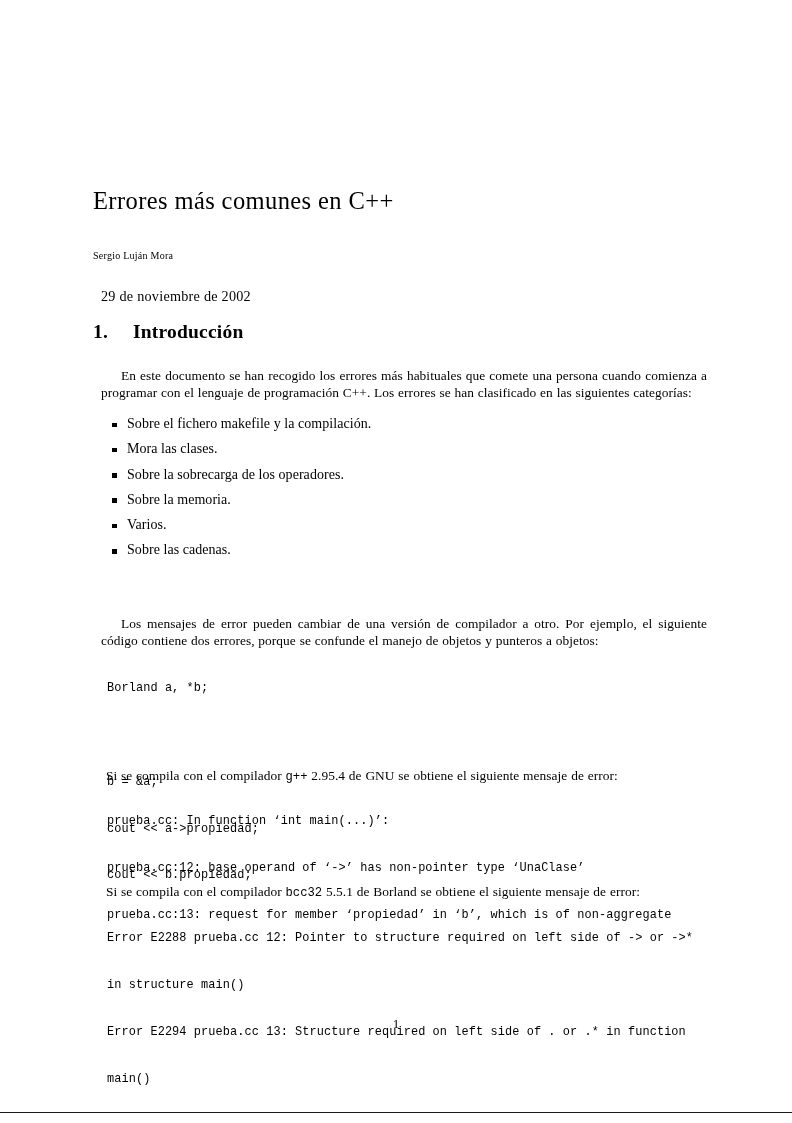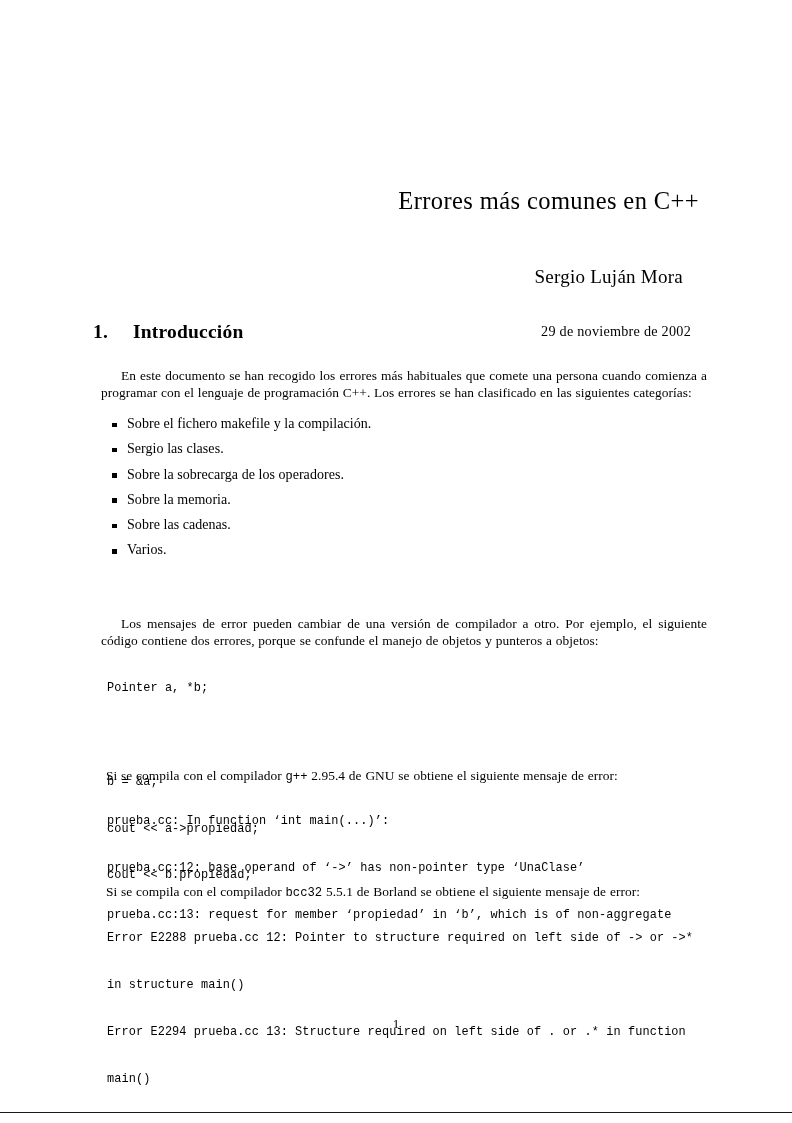--- a/index.html
+++ b/index.html
@@ -33,32 +33,32 @@
     height: 1px;
     background: #1a1a1a;
   }
 
   
   .titleblock {
     position: absolute;
     left: 93px;
     top: 186px;
     width: 606px;
-    text-align: right;
+    text-align: left;
   }
   .doc-title {
     font-size: 24.5px;
     line-height: 1.2;
     letter-spacing: 0.4px;
     font-weight: normal;
     margin: 0;
   }
   .doc-author {
-    font-size: 19px;
-    margin: 16px;
+    font-size: 10px;
+    margin: 0;
     padding-top: 35px;
     letter-spacing: 0.25px;
   }
   .doc-date {
     font-size: 14.2px;
     margin: 8px;
     padding-top: 19px;
     letter-spacing: 0.25px;
   }
 
@@ -169,44 +169,44 @@
 
   <p class="para para-p1 indent">En este documento se han recogido los errores más habituales que comete una persona cuando comienza a programar con el lenguaje de programación C++. Los errores se han clasificado en las siguientes categorías:</p>
 
   <ul class="bullet-list">
     <li class="bullet-item">
       <span class="bullet-mark"></span>
       <span>Sobre el fichero makefile y la compilación.</span>
     </li>
     <li class="bullet-item">
       <span class="bullet-mark"></span>
-      <span>Sergio las clases.</span>
+      <span>Mora las clases.</span>
     </li>
     <li class="bullet-item">
       <span class="bullet-mark"></span>
       <span>Sobre la sobrecarga de los operadores.</span>
     </li>
     <li class="bullet-item">
       <span class="bullet-mark"></span>
       <span>Sobre la memoria.</span>
     </li>
     <li class="bullet-item">
       <span class="bullet-mark"></span>
+      <span>Varios.</span>
+    </li>
+    <li class="bullet-item">
+      <span class="bullet-mark"></span>
       <span>Sobre las cadenas.</span>
     </li>
-    <li class="bullet-item">
-      <span class="bullet-mark"></span>
-      <span>Varios.</span>
-    </li>
   </ul>
 
   <p class="para para-p2 indent">Los mensajes de error pueden cambiar de una versión de compilador a otro. Por ejemplo, el siguiente código contiene dos errores, porque se confunde el manejo de objetos y punteros a objetos:</p>
 
   <div class="code code-sample">
-    <div class="code-line">Pointer a, *b;</div>
+    <div class="code-line">Borland a, *b;</div>
     <div class="code-line blank"></div>
     <div class="code-line">b = &amp;a;</div>
     <div class="code-line">cout &lt;&lt; a-&gt;propiedad;</div>
     <div class="code-line">cout &lt;&lt; b.propiedad;</div>
   </div>
 
   <p class="para para-p3"><span>Si se compila con el compilador </span><span class="mono">g++</span><span> 2.95.4 de GNU se obtiene el siguiente mensaje de error:</span></p>
 
   <div class="code code-gnu">
     <div class="code-line">prueba.cc: In function ‘int main(...)’:</div>

